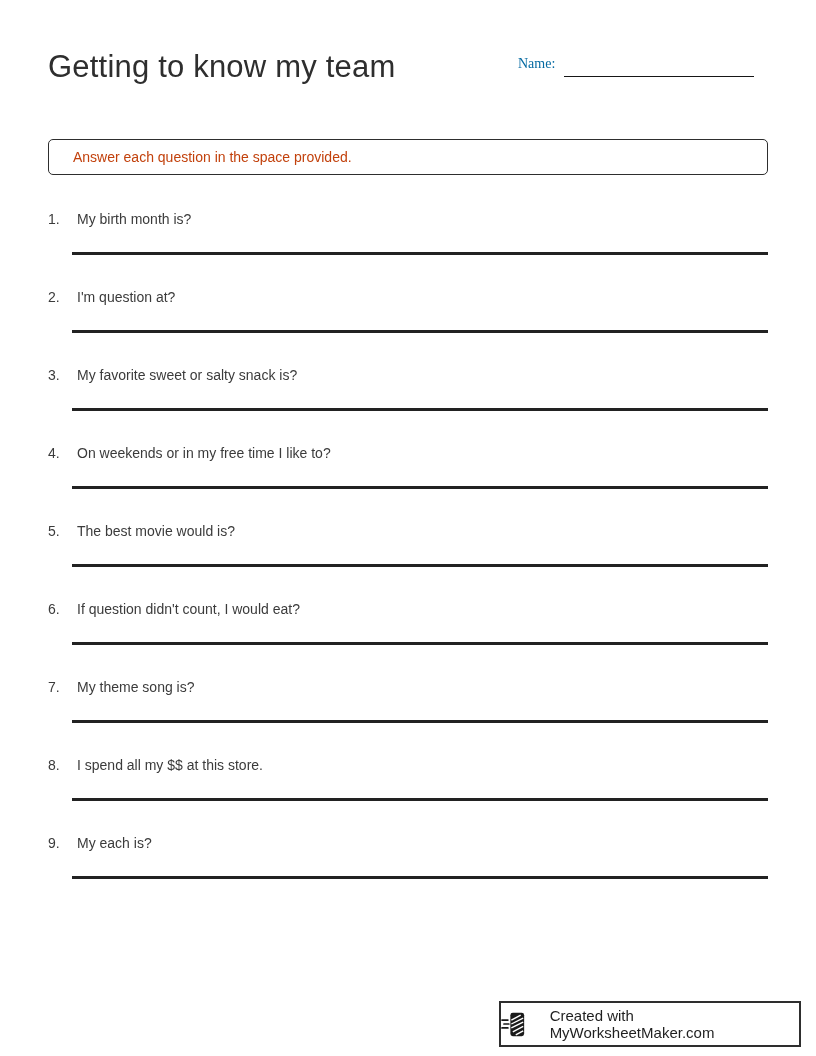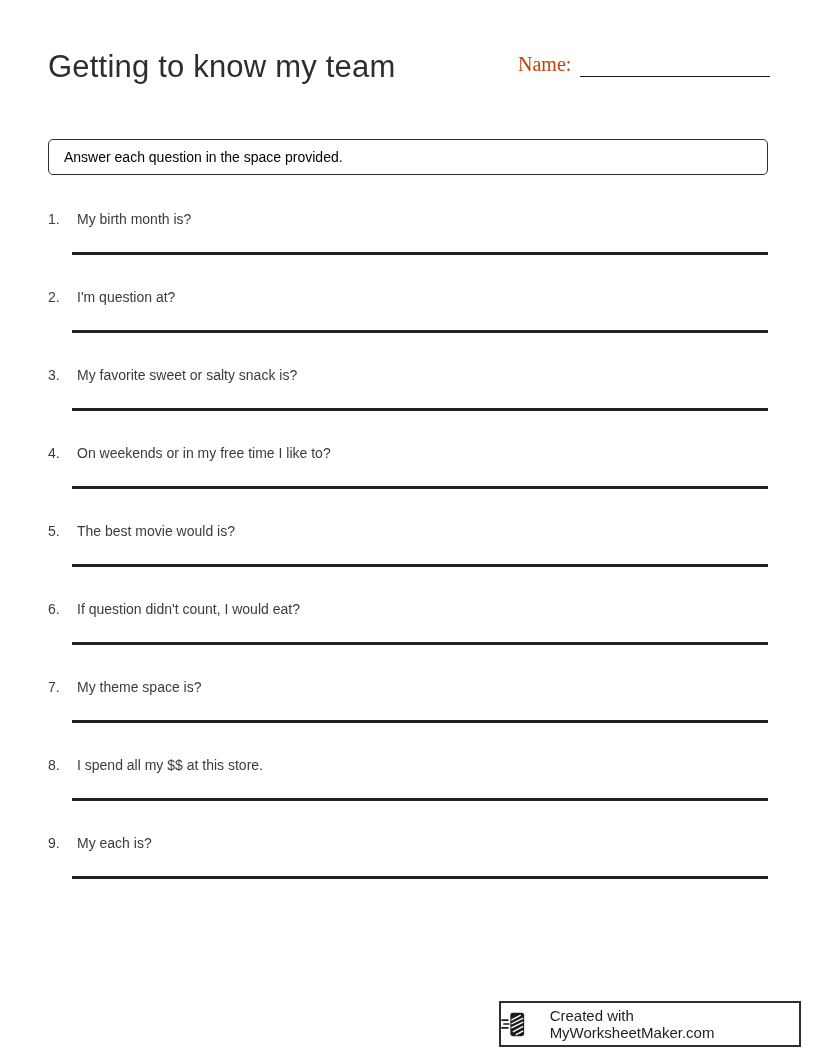--- a/index.html
+++ b/index.html
@@ -27,46 +27,46 @@
   .name-group {
     position: absolute;
     left: 518px;
     top: 51px;
     height: 26px;
     display: flex;
     align-items: flex-end;
   }
   .name-label {
     font-family: "Liberation Serif", "DejaVu Serif", serif;
-    font-size: 20px;
+    font-size: 14px;
     line-height: 26px;
-    color: #c2410c;
+    color: #0369a1;
   }
   .name-line {
     display: inline-block;
     width: 190px;
     height: 24px;
     margin-left: 9px;
     border-bottom: 1.5px solid #161616;
   }
 
   
   .instruction-box {
     position: absolute;
     left: 48px;
     top: 139px;
     width: 720px;
     height: 36px;
     border: 1.5px solid #2e2e2e;
     border-radius: 5px;
     display: flex;
     align-items: center;
-    padding-left: 15px;
+    padding-left: 24px;
     font-size: 14px;
-    color: #000000;
+    color: #c2410c;
   }
 
   
   .questions {
     position: absolute;
     left: 48px;
     right: 48px;
     top: 211px;
     height: 780px;
   }
@@ -175,21 +175,21 @@
       <div class="q-row">
         <span class="q-num">6.</span>
         <span class="q-text">If question didn't count, I would eat?</span>
       </div>
       <div class="answer-line"></div>
     </div>
 
     <div class="q-block" style="top: 468px;">
       <div class="q-row">
         <span class="q-num">7.</span>
-        <span class="q-text">My theme space is?</span>
+        <span class="q-text">My theme song is?</span>
       </div>
       <div class="answer-line"></div>
     </div>
 
     <div class="q-block" style="top: 546px;">
       <div class="q-row">
         <span class="q-num">8.</span>
         <span class="q-text">I spend all my $$ at this store.</span>
       </div>
       <div class="answer-line"></div>

